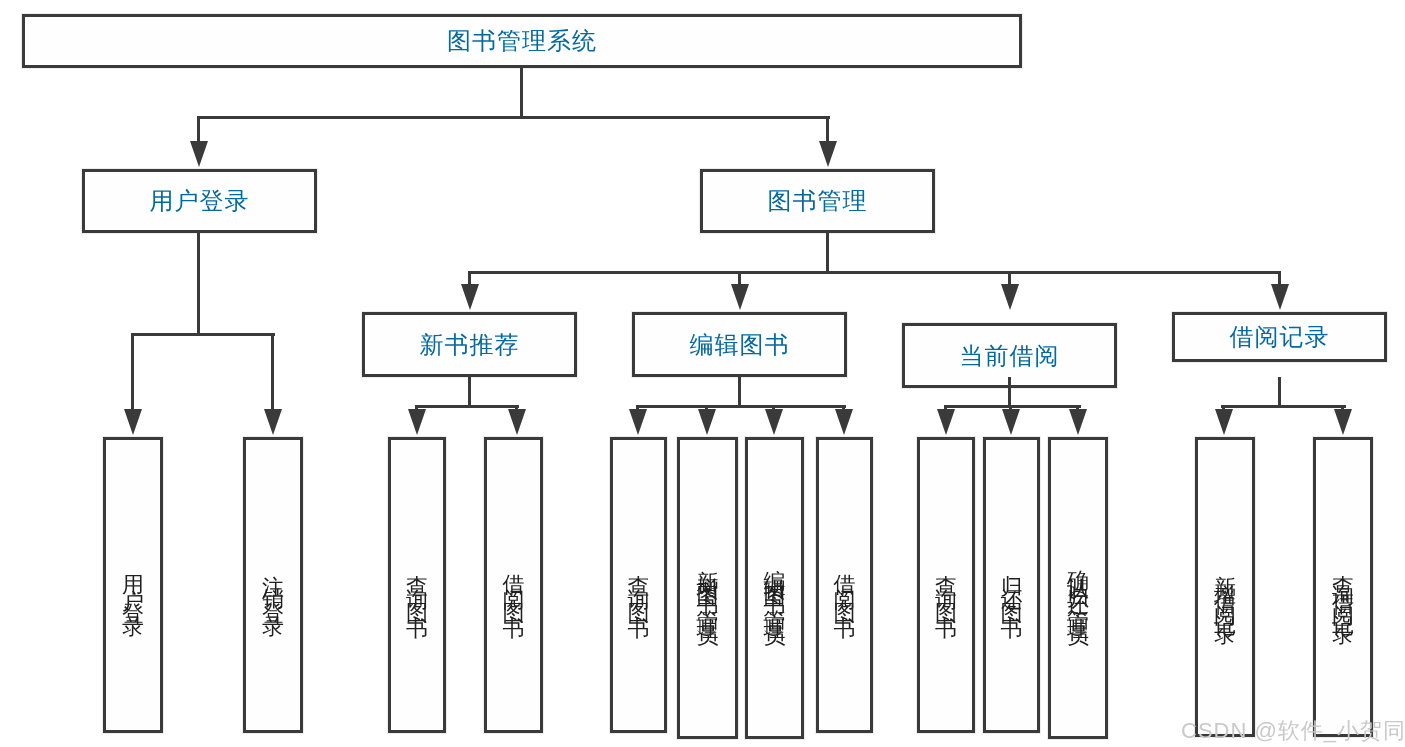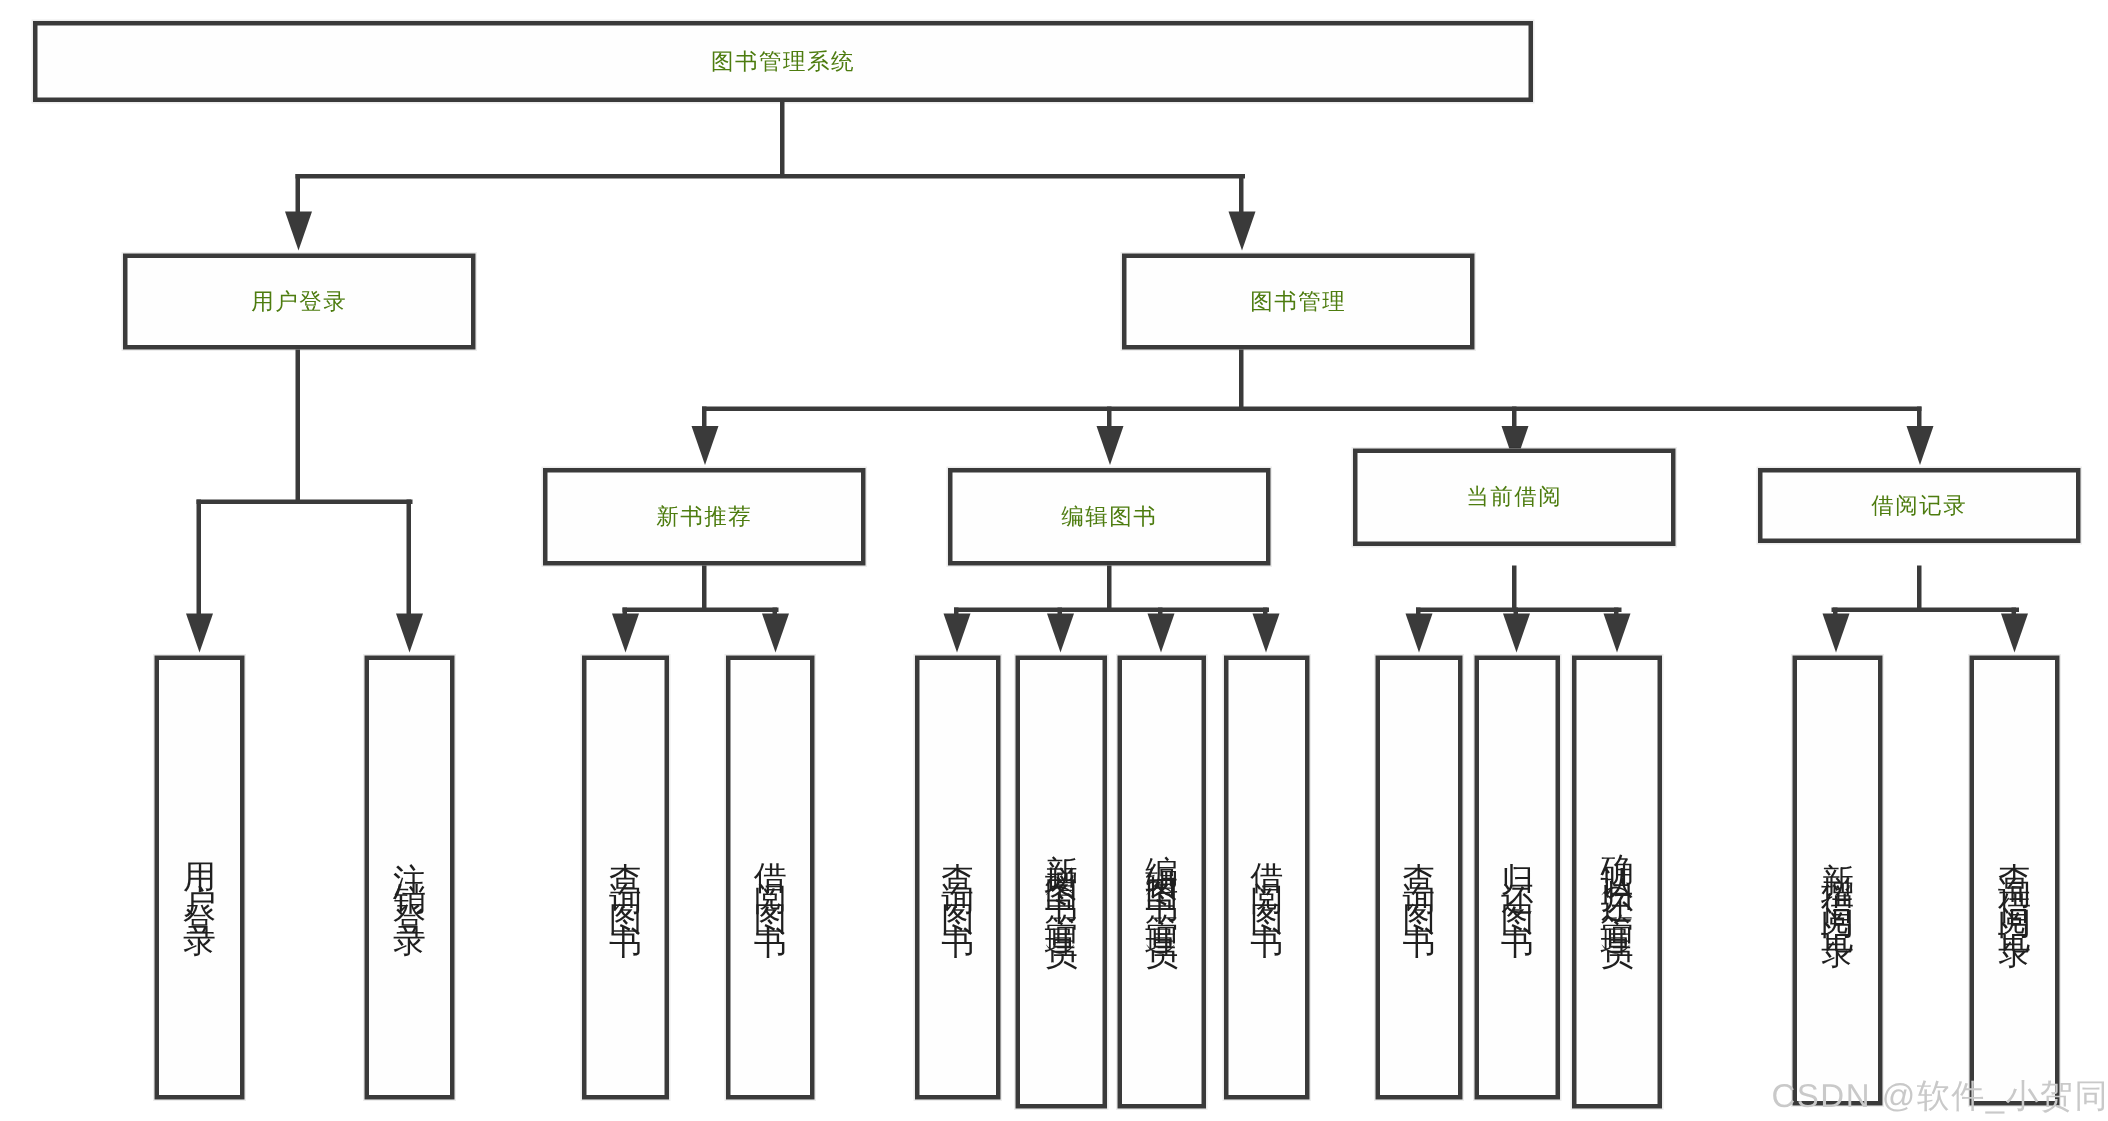--- a/index.html
+++ b/index.html
@@ -16,23 +16,23 @@
     position: absolute;
     box-sizing: border-box;
     border: 3px solid #3a3a3a;
     background: #fefefe;
     box-shadow: 0 0 0 1px rgba(0,0,0,0.07);
     display: flex;
     align-items: center;
     justify-content: center;
   }
   .hbox span {
-    font-size: 15px;
+    font-size: 24px;
     letter-spacing: 1px;
-    color: #4d7c0f;
+    color: #0369a1;
     white-space: nowrap;
   }
   .vbox span {
     writing-mode: vertical-rl;
     text-orientation: mixed;
     font-size: 22px;
     color: #1f1f1f;
     line-height: 1;
   }
   .v-short span { letter-spacing: 14px; }
@@ -70,21 +70,21 @@
   <div class="vline" style="left:520px;top:68px;height:50px"></div>
   <div class="hline" style="left:197px;top:116px;width:633px"></div>
   <div class="vline" style="left:197px;top:116px;height:30px"></div>
   <div class="arrow" style="left:190px;top:141px"></div>
   <div class="vline" style="left:826px;top:116px;height:30px"></div>
   <div class="arrow" style="left:819px;top:141px"></div>
 
   <div class="box hbox" style="left:82px;top:169px;width:235px;height:64px">
     <span>用户登录</span>
   </div>
-  <div class="box hbox" style="left:748px;top:169px;width:235px;height:64px">
+  <div class="box hbox" style="left:700px;top:169px;width:235px;height:64px">
     <span>图书管理</span>
   </div>
 
   <div class="vline" style="left:197px;top:233px;height:102px"></div>
   <div class="hline" style="left:131px;top:333px;width:144px"></div>
   <div class="vline" style="left:131px;top:333px;height:79px"></div>
   <div class="arrow" style="left:124px;top:409px"></div>
   <div class="vline" style="left:271px;top:333px;height:79px"></div>
   <div class="arrow" style="left:264px;top:409px"></div>
 
@@ -98,21 +98,21 @@
   <div class="arrow" style="left:1001px;top:284px"></div>
   <div class="vline" style="left:1278px;top:271px;height:16px"></div>
   <div class="arrow" style="left:1271px;top:284px"></div>
 
   <div class="box hbox" style="left:362px;top:312px;width:215px;height:65px">
     <span>新书推荐</span>
   </div>
   <div class="box hbox" style="left:632px;top:312px;width:215px;height:65px">
     <span>编辑图书</span>
   </div>
-  <div class="box hbox" style="left:902px;top:299px;width:215px;height:65px">
+  <div class="box hbox" style="left:902px;top:323px;width:215px;height:65px">
     <span>当前借阅</span>
   </div>
   <div class="box hbox" style="left:1172px;top:312px;width:215px;height:50px">
     <span>借阅记录</span>
   </div>
 
   <div class="vline" style="left:468px;top:377px;height:31px"></div>
   <div class="vline" style="left:738px;top:377px;height:31px"></div>
   <div class="vline" style="left:1008px;top:377px;height:31px"></div>
   <div class="vline" style="left:1278px;top:377px;height:31px"></div>

